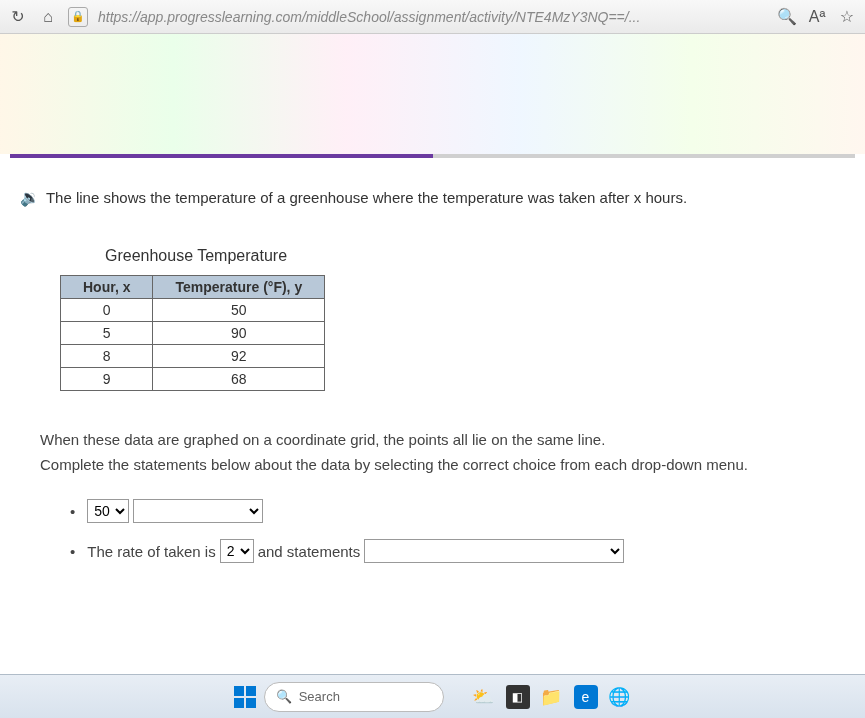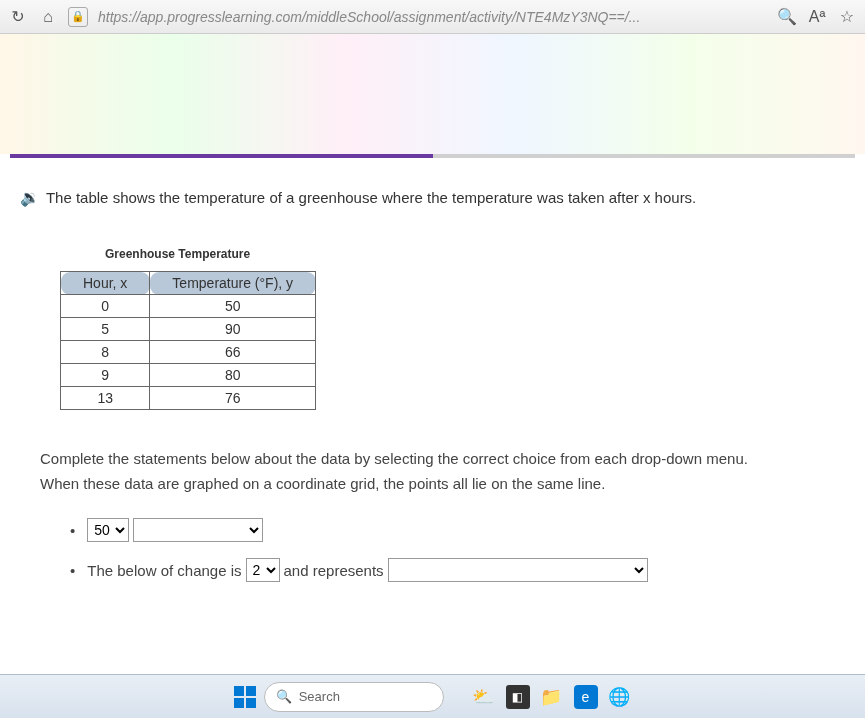--- a/index.html
+++ b/index.html
@@ -94,42 +94,41 @@
       display: flex;
       align-items: center;
       gap: 6px;
       margin-bottom: 40px;
     }
     .speaker-icon {
       font-size: 16px;
       color: #555;
     }
     .table-title {
-      font-weight: bold;
-      font-size: 12px;
+      font-weight: normal;
+      font-size: 16px;
       margin-left: 85px;
       margin-bottom: 10px;
       color: #333;
     }
     .data-table {
       border-collapse: collapse;
       margin-left: 40px;
       margin-bottom: 40px;
     }
     .data-table th, .data-table td {
       border: 1px solid #666;
       padding: 3px 22px;
       text-align: center;
       font-size: 14px;
     }
     .data-table th {
       background: #b8c8d8;
-      font-weight: normal;
+      font-weight: bold;
       color: #333;
-      border-radius: 9px;
     }
     .instruction {
       margin: 8px 20px;
       color: #444;
       font-size: 15px;
     }
     .statements {
       margin: 26px 50px;
     }
     .statement-item {
@@ -226,21 +225,21 @@
 
 <div class="content-area">
   <div class="rainbow-overlay"></div>
   <div class="progress-line">
     <div class="progress-fill"></div>
   </div>
 
   <div class="question-body">
     <div class="speaker-line">
       <span class="speaker-icon">🔉</span>
-      <span>The table shows the temperature of a greenhouse where the temperature was taken after x hours.</span>
+      <span>The line shows the temperature of a greenhouse where the temperature was taken after x hours.</span>
     </div>
 
     <div class="table-title">Greenhouse Temperature</div>
     <table class="data-table">
       <thead>
         <tr>
           <th>Hour, x</th>
           <th>Temperature (°F), y</th>
         </tr>
       </thead>
@@ -248,51 +247,47 @@
         <tr>
             <td>0</td>
             <td>50</td>
           </tr>
         <tr>
             <td>5</td>
             <td>90</td>
           </tr>
         <tr>
             <td>8</td>
-            <td>66</td>
+            <td>92</td>
           </tr>
         <tr>
             <td>9</td>
-            <td>80</td>
-          </tr>
-        <tr>
-            <td>13</td>
-            <td>76</td>
+            <td>68</td>
           </tr>
       </tbody>
     </table>
 
+    <p class="instruction">When these data are graphed on a coordinate grid, the points all lie on the same line.</p>
     <p class="instruction">Complete the statements below about the data by selecting the correct choice from each drop-down menu.</p>
-    <p class="instruction">When these data are graphed on a coordinate grid, the points all lie on the same line.</p>
 
     <ul class="statements" style="list-style:none;">
       <li class="statement-item">
         <span class="bullet">•</span>
         <select>
           <option>50</option>
         </select>
         <select class="wide"><option></option></select>
       </li>
       <li class="statement-item">
         <span class="bullet">•</span>
-        <span>The below of change is</span>
+        <span>The rate of taken is</span>
         <select>
           <option>2</option>
         </select>
-        <span>and represents</span>
+        <span>and statements</span>
         <select class="wider"><option></option></select>
       </li>
     </ul>
   </div>
 </div>
 
 <div class="taskbar">
   <div class="start-icon">
     <div></div>
       <div></div>

